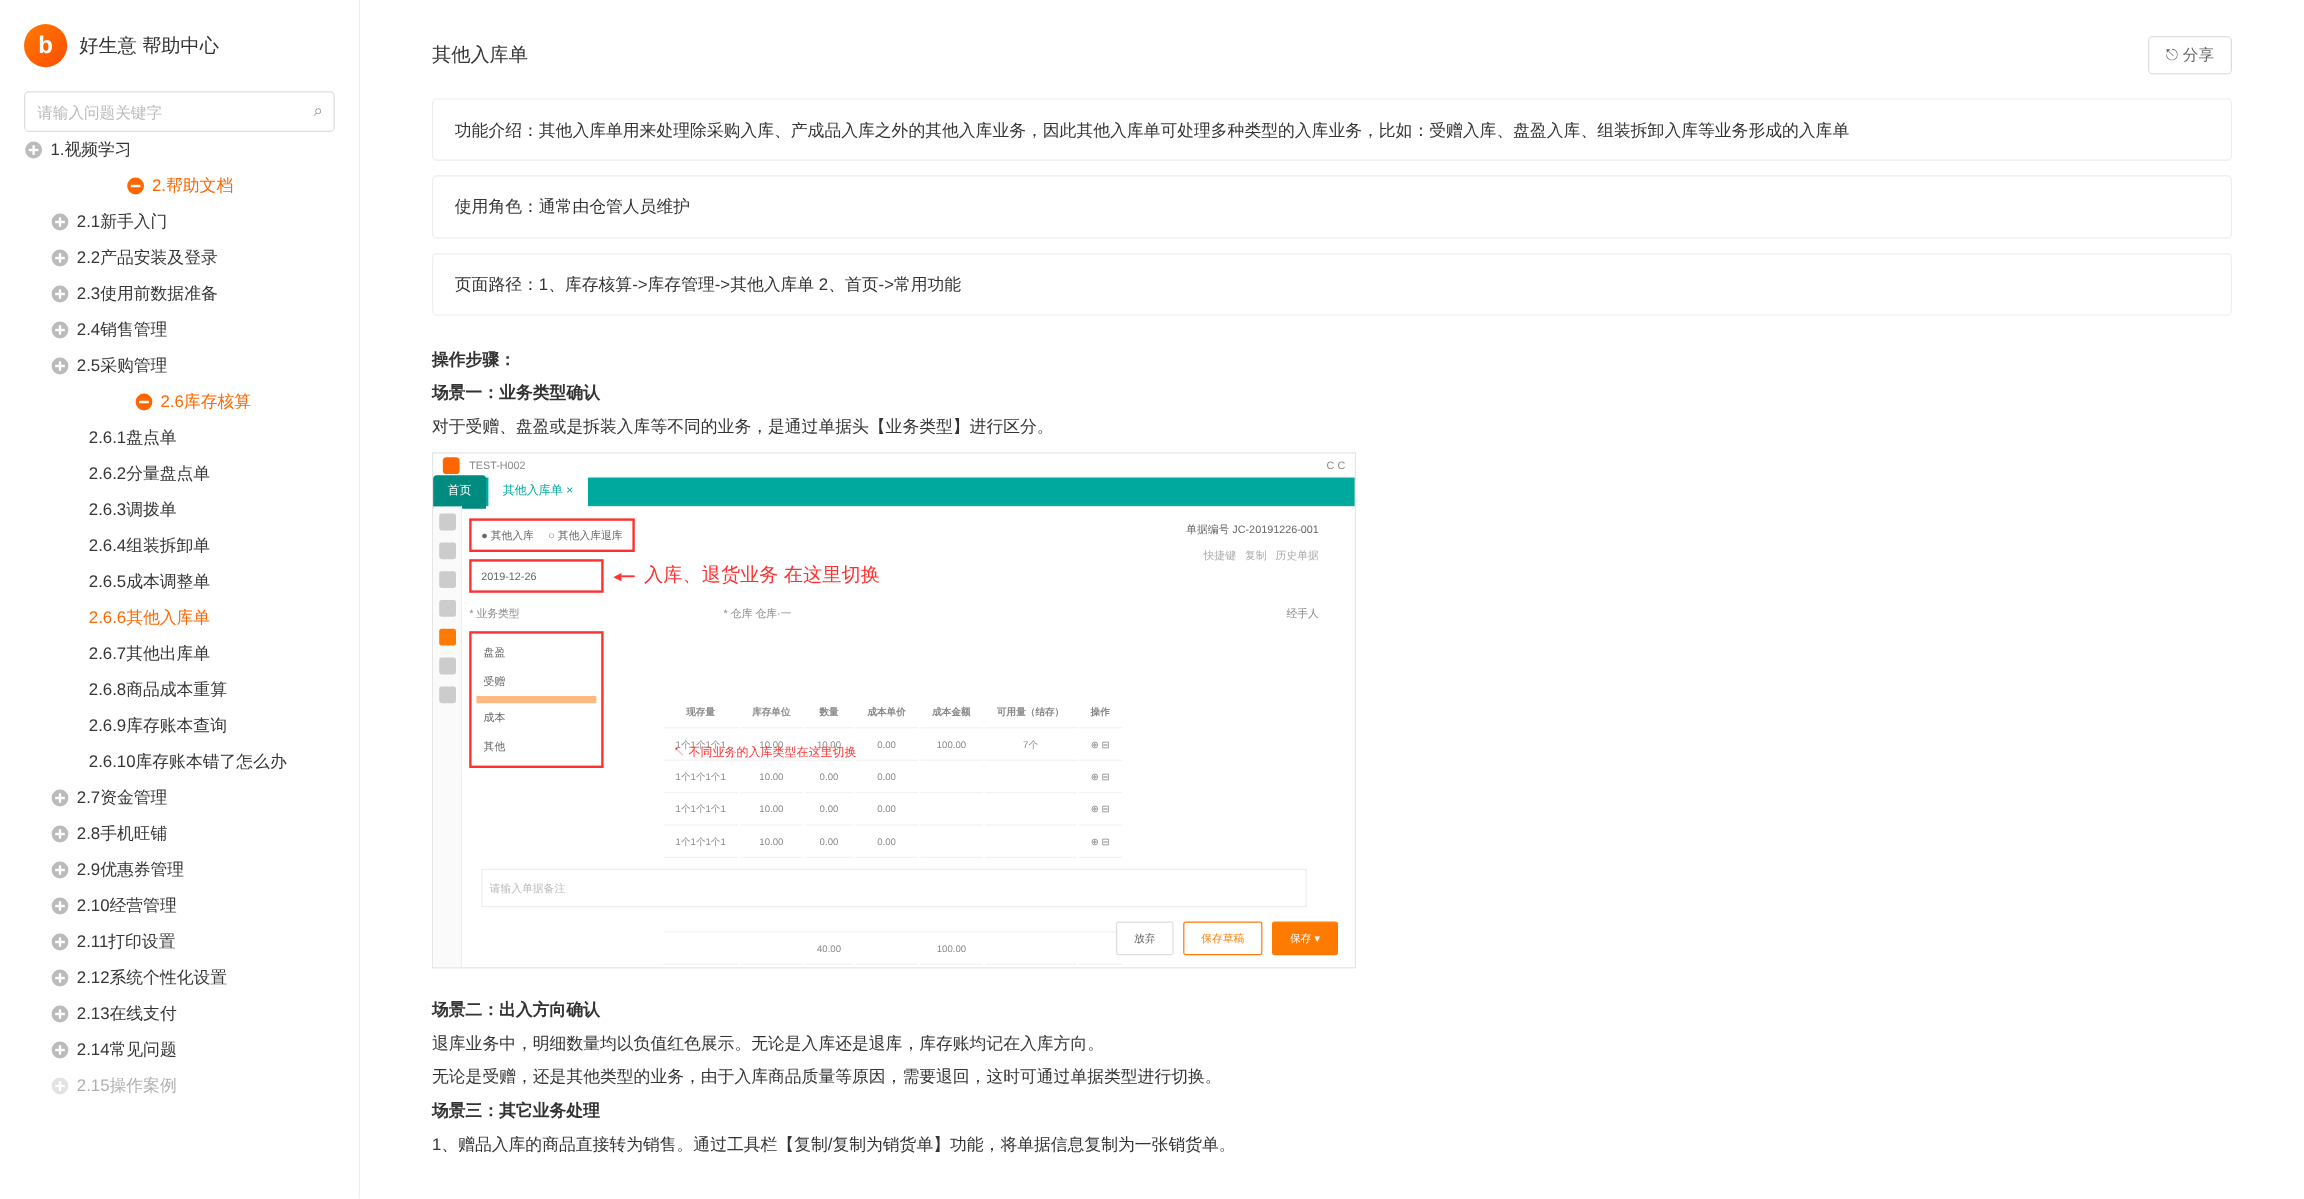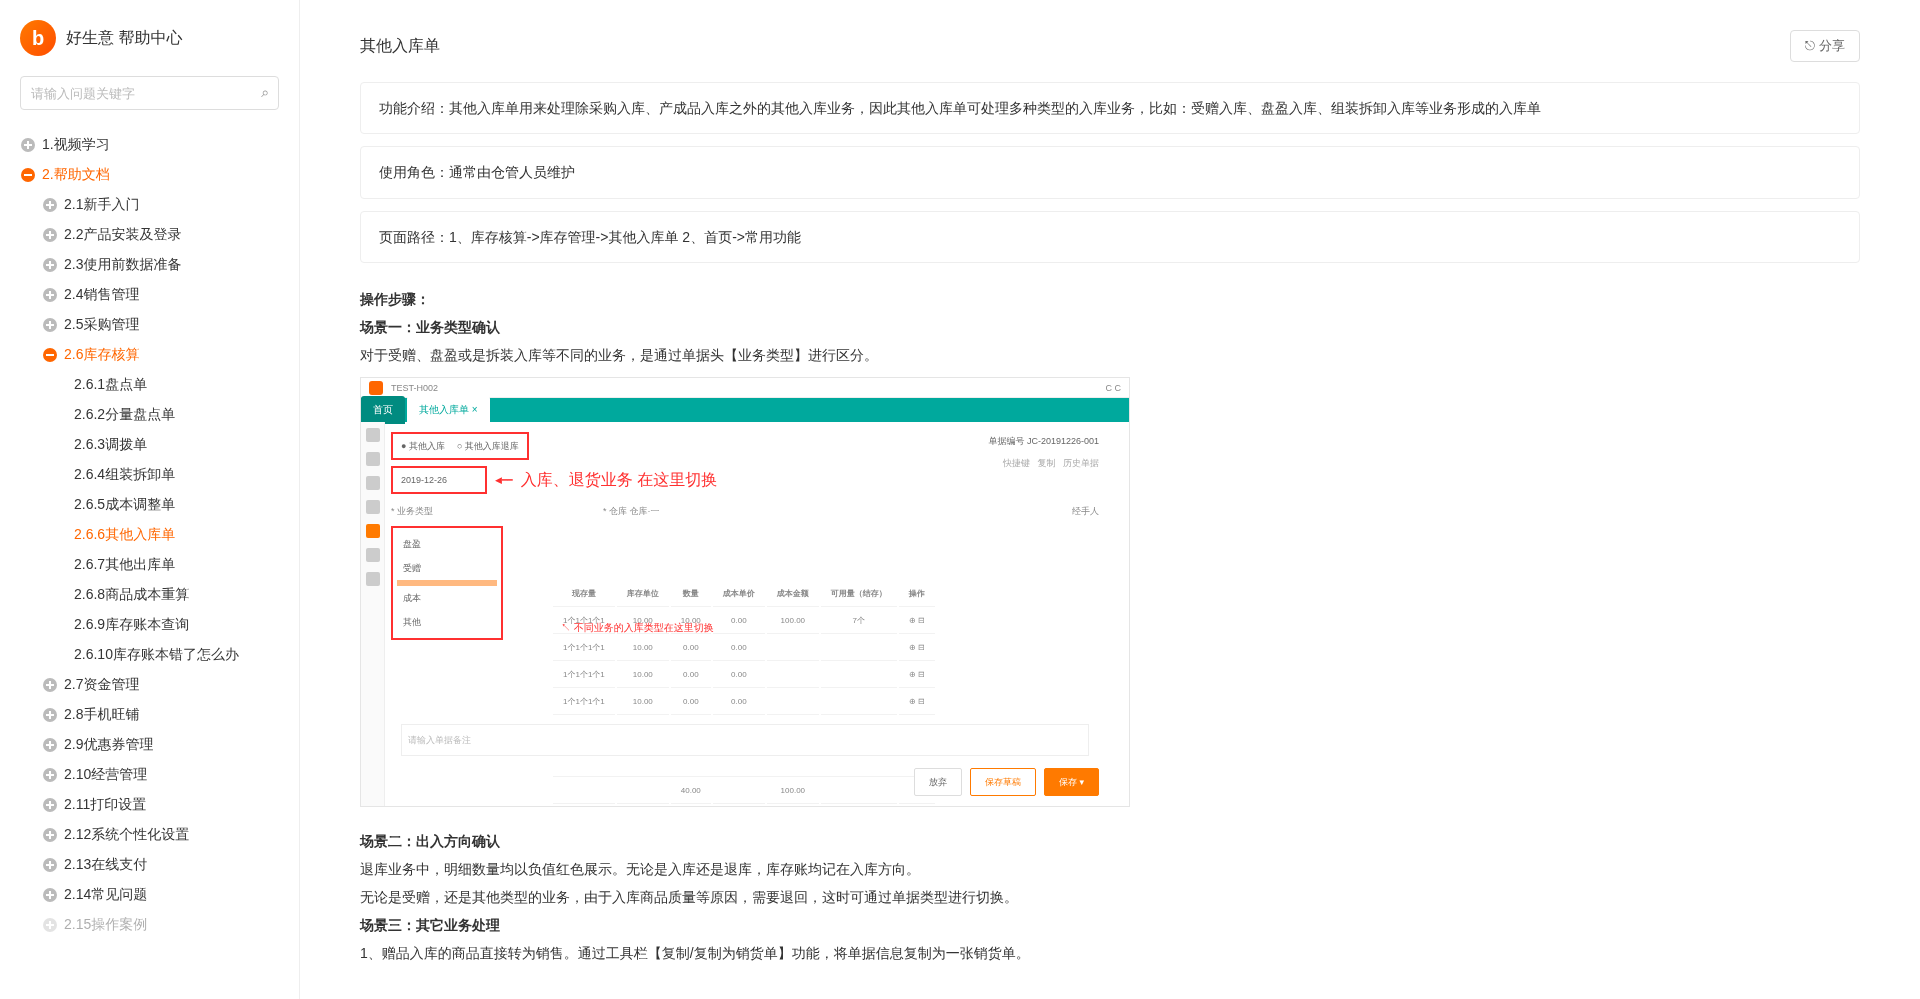--- a/index.html
+++ b/index.html
@@ -2,63 +2,63 @@
 <html><head>
 <meta charset="utf-8">
 <style>
 * { margin: 0; padding: 0; box-sizing: border-box; }
 body { font-family: "Microsoft YaHei", Arial, sans-serif; font-size: 14px; color: #333; background: #fff; }
 .container { display: flex; width: 1920px; height: 999px; }
 .sidebar { width: 300px; border-right: 1px solid #eee; padding: 20px; overflow-y: auto; }
 .logo-row { display: flex; align-items: center; gap: 10px; margin-bottom: 20px; }
 .logo-circle { width: 36px; height: 36px; background: linear-gradient(135deg,#ff7a00,#ff4d00); border-radius: 50%; display: flex; align-items: center; justify-content: center; color: #fff; font-weight: bold; font-size: 20px; }
 .logo-text { font-size: 16px; font-weight: 500; color: #333; }
-.search-wrap { position: relative; margin-bottom: 20px; }
+.search-wrap { position: relative; }
 .search-input { width: 100%; height: 34px; border: 1px solid #ddd; border-radius: 4px; padding: 0 32px 0 10px; font-size: 13px; outline: none; }
 .search-input::placeholder { color: #bbb; }
 .search-icon { position: absolute; right: 10px; top: 8px; color: #999; font-size: 14px; }
 .tree { list-style: none; }
 .tree-item { display: flex; align-items: center; padding: 6px 0; cursor: pointer; color: #353535; font-size: 14px; }
 .tree-item.level-1 { padding-left: 0; }
 .tree-item.level-2 { padding-left: 22px; }
 .tree-item.level-3 { padding-left: 54px; }
 .tree-icon { width: 16px; height: 16px; margin-right: 6px; display: inline-flex; align-items: center; justify-content: center; }
 .plus-circle { width: 14px; height: 14px; border-radius: 50%; background:#bbb; position: relative; }
 .plus-circle::before, .plus-circle::after { content:""; position:absolute; background:#fff; }
 .plus-circle::before { width:8px; height:2px; top:6px; left:3px; }
 .plus-circle::after { width:2px; height:8px; top:3px; left:6px; }
 .minus-circle { width: 14px; height: 14px; border-radius: 50%; background:#ff6600; position: relative; }
 .minus-circle::before { content:""; position:absolute; background:#fff; width:8px; height:2px; top:6px; left:3px; }
 .tree-item.active { color: #ff6600; }
-.tree-item.expanded { color: #ff6600; }
+.tree-item.expanded { color: #ff6600; justify-content: center; }
 .main { flex: 1; padding: 30px 60px; overflow-y: auto; background: #fff; }
 .page-title-row { display: flex; justify-content: space-between; align-items: center; margin-bottom: 20px; }
 .page-title { font-size: 16px; font-weight: 500; }
 .share-btn { border:1px solid #ddd; border-radius:4px; padding:6px 14px; font-size:13px; color:#666; background:#fff; cursor:pointer; display:flex; align-items:center; gap:4px; }
 .info-box { border:1px solid #eee; border-radius:4px; padding:14px 18px; margin-bottom:12px; font-size:14px; color:#333; line-height:1.6; }
 .info-label { color:#333; }
 .content-block { padding: 10px 0; line-height: 2; font-size: 14px; }
 .content-block strong { font-weight: bold; }
 .screenshot-img { width: 770px; height: 430px; background: #f7f7f7; border:1px solid #e5e5e5; margin: 8px 0 20px 0; position:relative; overflow:hidden; }
 .ss-header { height:20px; background:#fff; border-bottom:1px solid #eee; display:flex; align-items:center; padding:0 8px; font-size:9px; color:#888; gap:8px;}
 .ss-logo { width:14px; height:14px; background:#ff6600; border-radius:3px; }
 .ss-tabs { height:24px; background:#00a99d; display:flex; align-items:center; gap:2px; font-size:10px; color:#fff;}
 .ss-tab { background:#008b80; padding:4px 12px; border-radius:3px 3px 0 0; position:relative;}
 .ss-tab.active { background:#fff; color:#00a99d;}
 .ss-body { padding:10px 30px; background:#fff; height:calc(100% - 44px); font-size:9px; color:#666;}
 .ss-radio-row { border:2px solid #ff3030; padding:3px 8px; display:inline-flex; gap:12px; font-size:9px;}
 .ss-date-row { margin-top:4px; display:flex; gap:8px; align-items:center;}
-.ss-date { border:2px solid #ff3030; padding:3px 8px; font-size:9px; display:inline-block; width:96px;}
+.ss-date { border:2px solid #ff3030; padding:3px 8px; font-size:9px; display:inline-block; width:112px;}
 .ss-anno { color:#ff3030; font-size:16px; }
 .ss-dropdown { border:2px solid #ff3030; width:112px; margin-top:6px; padding:4px; font-size:9px;}
 .ss-dropdown-item { padding:3px 6px; }
 .ss-dropdown-item.sel { background:#ffb980; }
 .ss-table { margin-top:-60px; margin-left:160px; font-size:8px; }
 .ss-table th, .ss-table td { padding:4px 10px; border-bottom:1px solid #f2f2f2; text-align:center; color:#888;}
-.ss-bottombar { position:absolute; bottom:10px; right:30px; display:flex; gap:8px;}
+.ss-bottombar { position:absolute; bottom:10px; right:14px; display:flex; gap:8px;}
 .ss-btn { border:1px solid #ddd; padding:4px 14px; font-size:9px; border-radius:2px; background:#fff; color:#666;}
 .ss-btn.orange { background:#ff7a00; color:#fff; border-color:#ff7a00;}
 .ss-btn.outline-orange { color:#ff7a00; border-color:#ff7a00;}
 .ss-left-rail { position:absolute; left:0; top:44px; width:24px; bottom:0; background:#fafafa; border-right:1px solid #eee; display:flex; flex-direction:column; align-items:center; padding-top:6px; gap:10px;}
 .ss-rail-icon { width:14px; height:14px; background:#ccc; border-radius:2px;}
 .ss-rail-icon.active { background:#ff7a00;}
 .ss-anno2 { position:absolute; left:200px; top:240px; color:#ff3030; font-size:10px;}
 </style>
 </head>
 <body>

